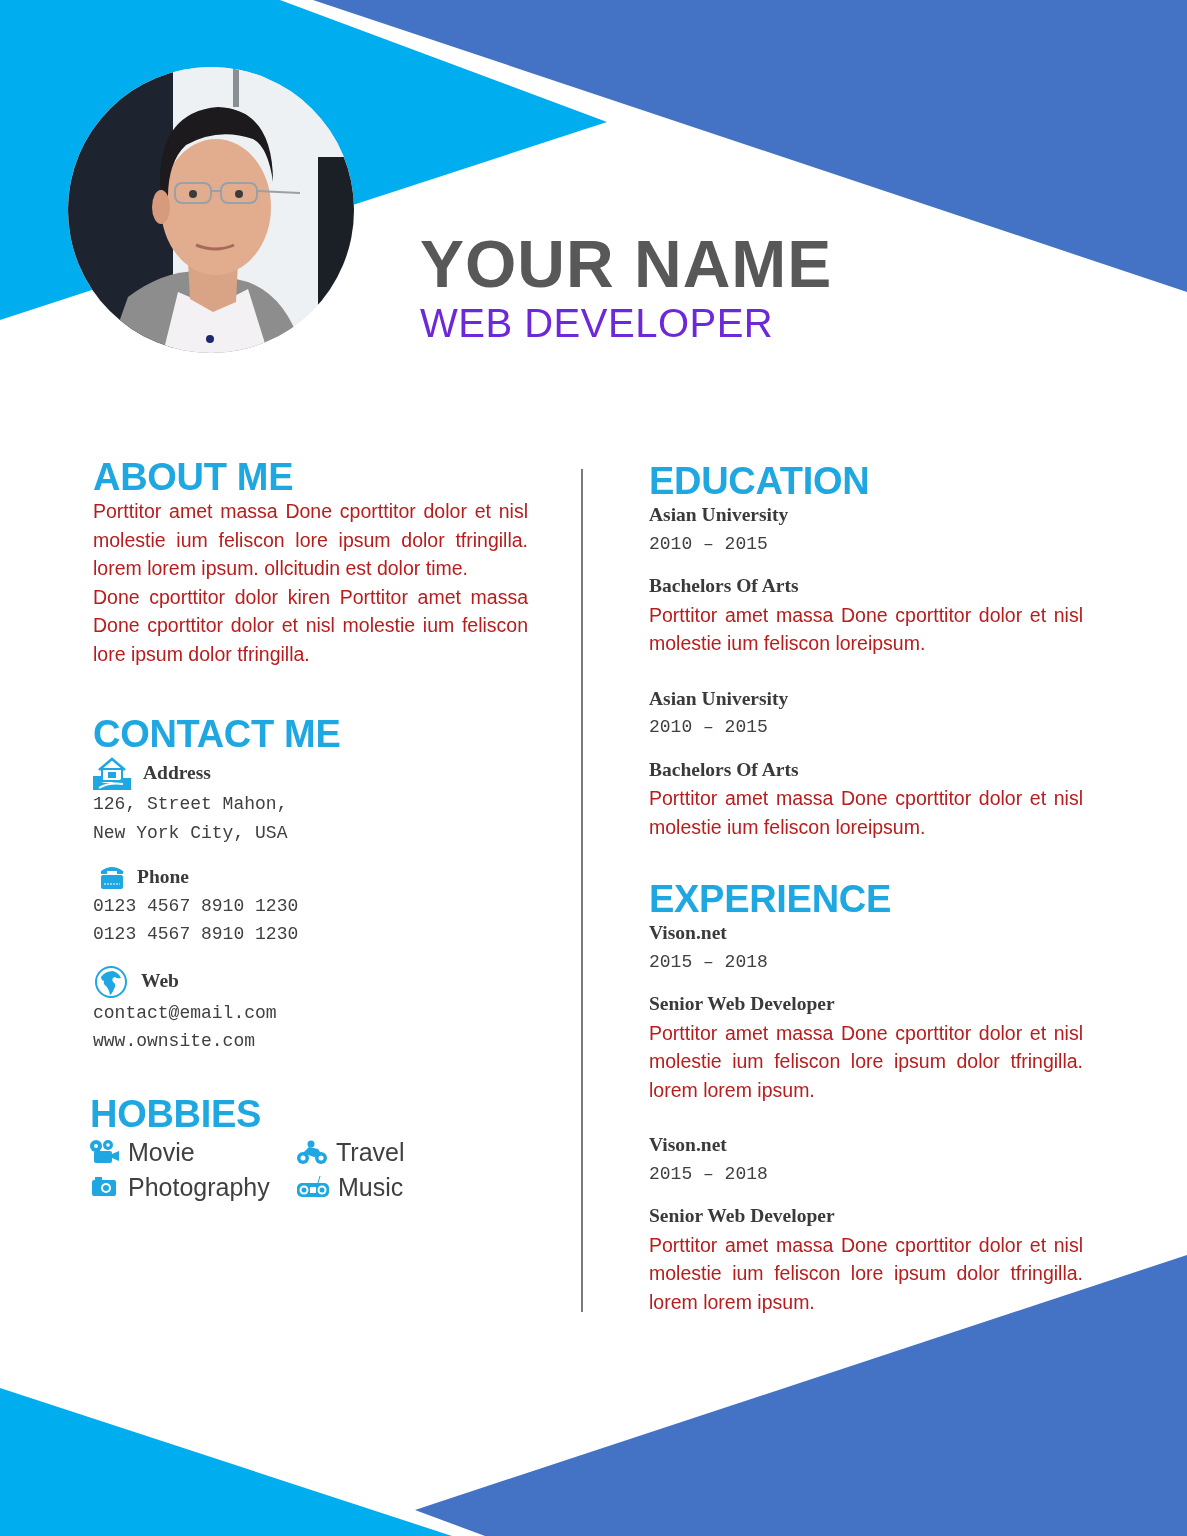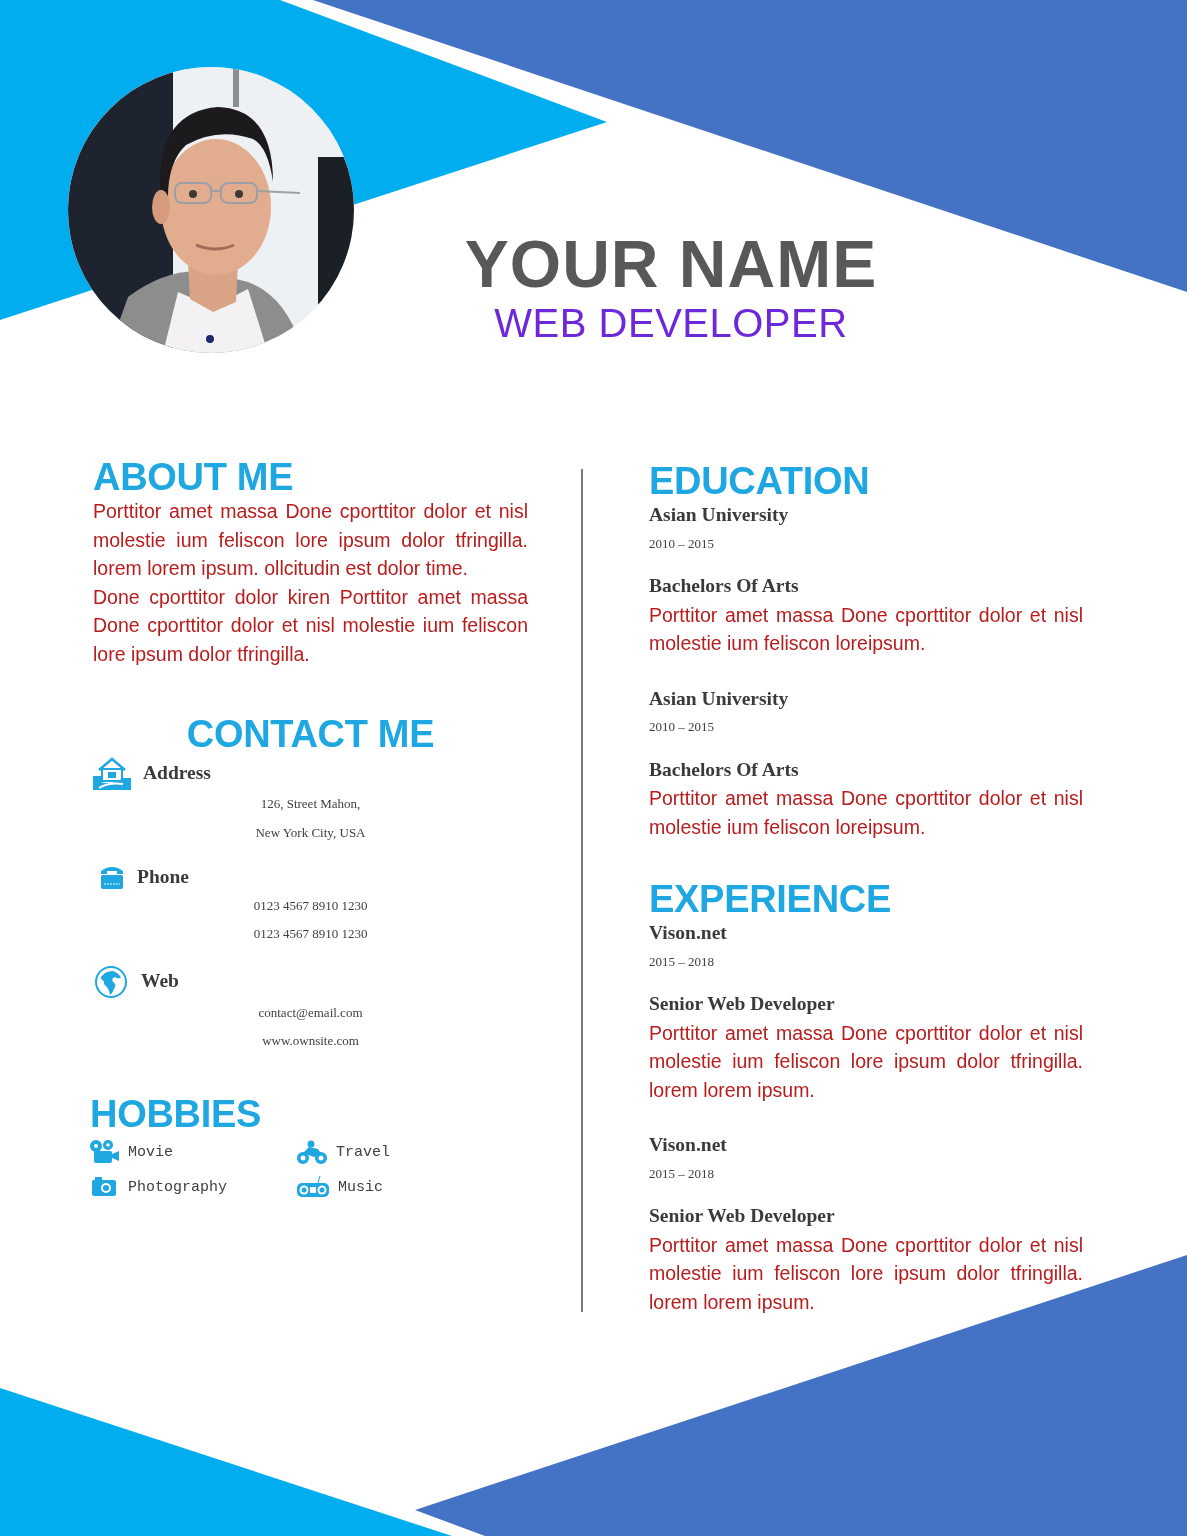--- a/index.html
+++ b/index.html
@@ -9,21 +9,21 @@
       font-family: "DejaVu Sans", sans-serif;
       color: #3f3f3f;
     }
     .bg-shapes { position: absolute; left: 0; top: 0; width: 1187px; height: 1536px; z-index: 0; }
     .photo {
       position: absolute; left: 68px; top: 67px; width: 286px; height: 286px;
       border-radius: 50%; overflow: hidden; z-index: 2;
       background: #e9edf1;
     }
     .photo svg { display: block; }
-    .title-block { position: absolute; left: 436px; top: 228px; width: 470px; text-align: center; z-index: 2; }
+    .title-block { position: absolute; left: 420px; top: 228px; width: 470px; z-index: 2; }
     .name {
       font-family: "Liberation Sans", sans-serif; font-weight: bold;
       font-size: 66px; letter-spacing: 1px; color: #585858; line-height: 72px;
     }
     .role {
       font-family: "Liberation Sans", sans-serif;
       font-size: 40px; color: #6d28d9; line-height: 46px; letter-spacing: 0.5px;
     }
     .col { position: absolute; z-index: 2; }
     .left-col { left: 93px; top: 457px; width: 435px; }
@@ -36,29 +36,29 @@
     .para {
       font-family: "Liberation Sans", sans-serif;
       font-size: 19.5px; line-height: 28.5px; text-align: justify; margin: 0; color: #b91c1c;
     }
     .gap-para { }
     .bold-line {
       font-family: Liberation Serif, serif; font-weight: bold;
       font-size: 19.5px; line-height: 28.5px; color: #3a3a3a; margin: 0;
     }
     .plain-line {
-      font-family: Liberation Serif, serif;
-      font-size: 13px; line-height: 28.5px; color: #404040; margin: 0;
+      font-family: Liberation Mono, monospace;
+      font-size: 18px; line-height: 28.5px; color: #404040; margin: 0;
     }
     .contact-item { margin-top: 8px; }
     .contact-head { display: flex; align-items: center; gap: 12px; }
     .icon { display: inline-flex; align-items: center; justify-content: center; }
     .hobbies { display: grid; grid-template-columns: 208px 150px; row-gap: 6px; margin-top: 4px; margin-left: -2px; }
     .hobby { display: flex; align-items: center; gap: 8px; }
-    .hobby-label { font-family: Liberation Mono, monospace; font-size: 15px; color: #404040; line-height: 29px; }
+    .hobby-label { font-family: Liberation Sans, sans-serif; font-size: 25px; color: #404040; line-height: 29px; }
     .entry { margin-top: 0; }
     .mt14 { margin-top: 14px; }
     .mt28 { margin-top: 28px; }
   </style>
 </head>
 <body>
 
 <svg class="bg-shapes" viewBox="0 0 1187 1536" width="1187" height="1536">
   <polygon points="313,0 1187,0 1187,292" fill="#4472c4"></polygon>
   <polygon points="0,0 280,0 607,122 0,320" fill="#00aeef"></polygon>
@@ -105,21 +105,21 @@
 <div class="divider"></div>
 
 <div class="col left-col">
 
   <section>
     <h2 class="section-title">ABOUT ME</h2>
     <p class="para">Porttitor amet massa Done cporttitor dolor et nisl molestie ium feliscon lore  ipsum dolor tfringilla. lorem lorem ipsum. ollcitudin est dolor time.</p>
     <p class="para gap-para">Done cporttitor dolor kiren Porttitor amet massa Done cporttitor dolor et nisl molestie ium feliscon lore  ipsum dolor tfringilla.</p>
   </section>
 
-  <section style="margin-top:46px;text-align:center;">
+  <section style="margin-top:46px;">
     <h2 class="section-title">CONTACT ME</h2>
 
     <div class="contact-item" style="margin-top:2px;">
       <div class="contact-head">
         <span class="icon">
           <svg width="38" height="34" viewBox="0 0 38 34">
             <path d="M6 14 L19 3 L32 14" fill="none" stroke="#1ea7e0" stroke-width="2.5"></path>
             <rect x="9" y="13" width="20" height="12" fill="#ffffff" stroke="#1ea7e0" stroke-width="2"></rect>
             <rect x="15" y="16" width="8" height="6" fill="#1ea7e0"></rect>
             <path d="M0 20 L8 20 L8 26 Q18 30 30 22 L38 22 L38 34 L0 34 Z" fill="#1ea7e0"></path>

